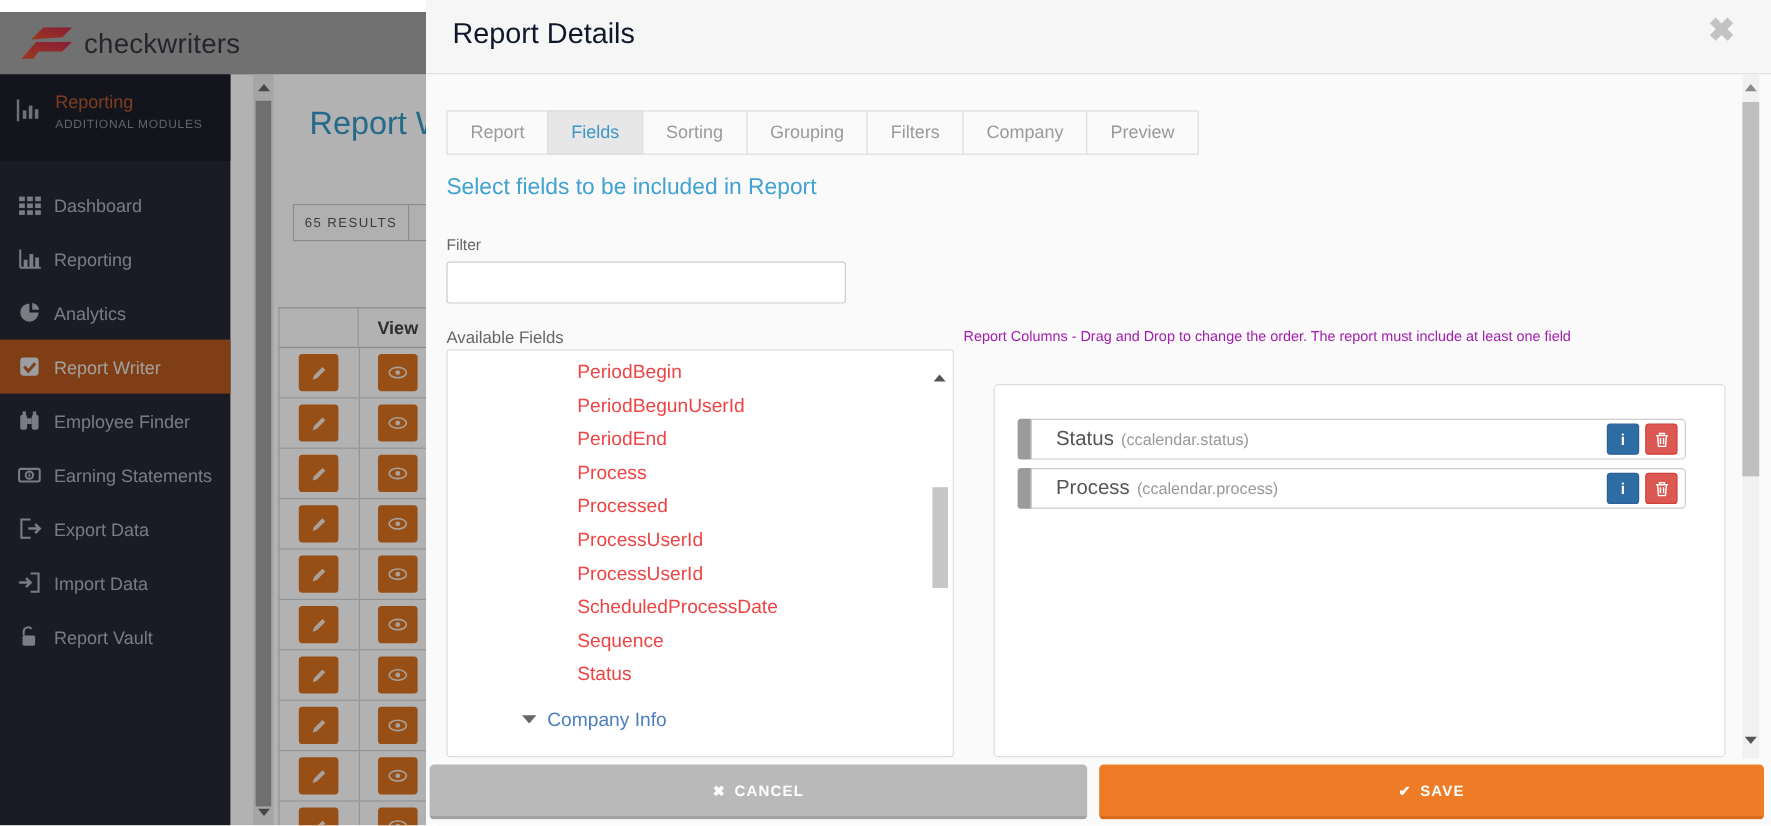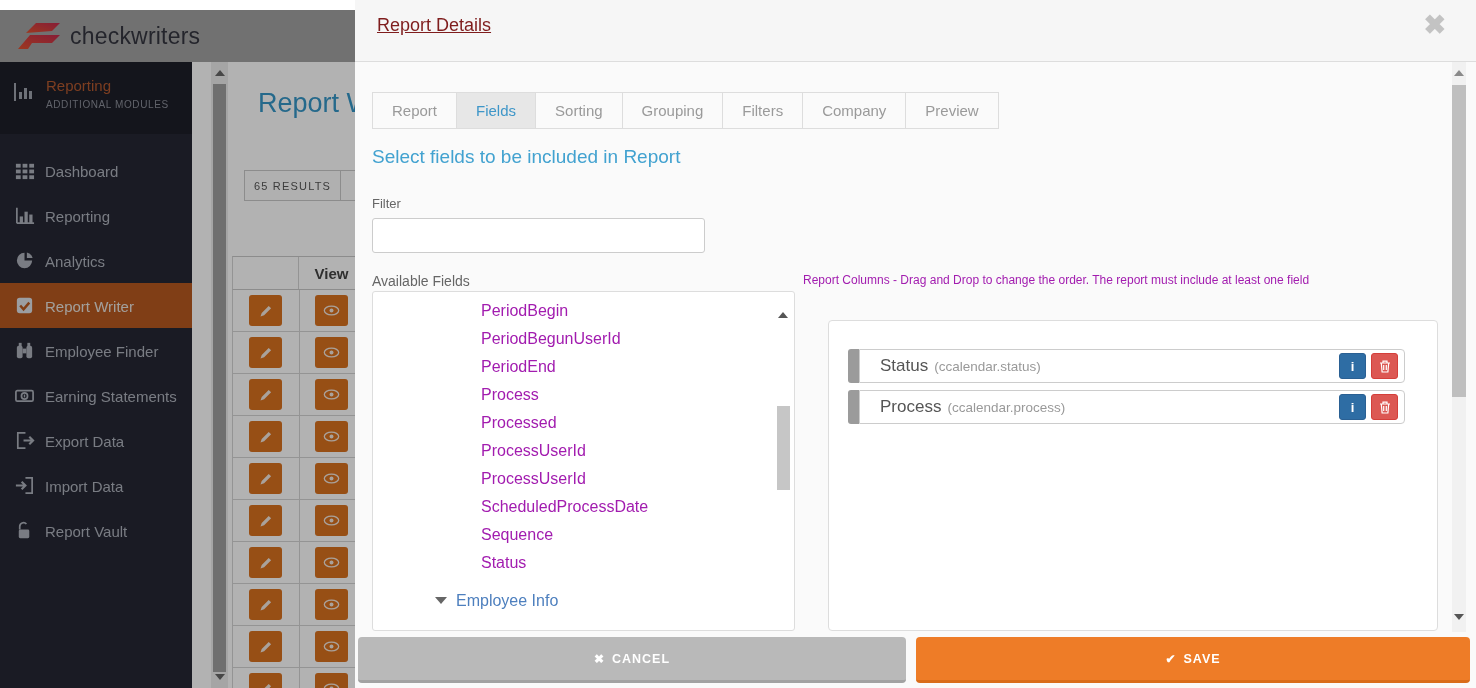--- a/index.html
+++ b/index.html
@@ -44,37 +44,37 @@
   .mini-btn { position:absolute; top:5px; width:33px; height:31px; background:#d9711f; border-radius:3px; display:flex; align-items:center; justify-content:center; cursor:pointer; }
   .mini-btn.pencil { left:16px; }
   .mini-btn.eye { left:82px; }
 
   
   .backdrop { position:absolute; left:0; top:10px; width:355px; bottom:0; background:rgba(0,0,0,0.30); z-index:5; }
 
   
   .modal { position:absolute; left:355px; top:0; width:1121px; height:688px; z-index:10; background:#fafafa; }
   .modal-header { position:absolute; left:0; top:0; right:0; height:62px; background:#f6f6f6; border-bottom:1px solid #ddd; }
-  .modal-title { position:absolute; left:22px; top:15px; font-size:18px; color:#7f1d1d;text-decoration:underline; }
+  .modal-title { position:absolute; left:22px; top:15px; font-size:24px; color:#0f172a; }
   .modal-close { position:absolute; right:30px; top:12px; font-size:27px; font-weight:bold; color:#c3c3c3; cursor:pointer; line-height:1; }
   .modal-body { position:absolute; left:0; top:62px; right:0; bottom:0; background:#fafafa; }
 
   .tabs { position:absolute; left:17px; top:30px; display:flex; }
   .tab { border:1px solid #ddd; margin-left:-1px; padding:9px 19px; font-size:15px; color:#9a9a9a; background:#fafafa; cursor:pointer; white-space:nowrap; }
   .tab:first-child { margin-left:0; }
   .tab.active { background:#e7e7e7; color:#3e96c8; }
 
   .section-heading { position:absolute; left:17px; top:84px; font-size:19px; color:#42a2d0; }
   .filter-label { position:absolute; left:17px; top:134px; font-size:13px; color:#666; }
   .filter-input { position:absolute; left:17px; top:156px; width:333px; height:35px; border:1px solid #ccc; border-radius:3px; background:#fff; padding:0 8px; font-size:14px; color:#555; }
   .avail-label { position:absolute; left:17px; top:211px; font-size:14px; color:#666; }
 
   .fields-box { position:absolute; left:17px; top:229px; width:423px; height:340px; background:#fff; border:1px solid #ddd; border-radius:3px; overflow:hidden; }
   .fields-list { padding:5px 0 0 0; }
-  .field-item { padding-left:108px; font-size:16px; color:#a21caf; line-height:28px; cursor:pointer; white-space:nowrap; }
+  .field-item { padding-left:108px; font-size:16px; color:#ef4444; line-height:28px; cursor:pointer; white-space:nowrap; }
   .group-item { padding-left:62px; font-size:16px; color:#4d7fbe; line-height:28px; margin-top:10px; cursor:pointer; }
   .tri-dn { display:inline-block; width:0; height:0; border-left:6px solid transparent; border-right:6px solid transparent; border-top:7px solid #666; margin-right:9px; vertical-align:2px; }
   .fields-scroll { position:absolute; right:2px; top:2px; bottom:2px; width:16px; }
   .fs-thumb { position:absolute; left:1px; top:112px; width:13px; height:84px; background:#c6c6c6; }
   .fs-up { position:absolute; left:2px; top:18px; }
 
   .cols-hint { position:absolute; left:448px; top:207px; width:608px; font-size:12px; line-height:22px; color:#a21caf; }
   .cols-panel { position:absolute; left:473px; top:258px; width:610px; height:311px; background:#fff; border:1px solid #ddd; border-radius:4px; }
   .col-row { position:relative; margin:0 0 7px 19px; width:557px; height:34px; display:flex; align-items:center; cursor:move; }
   .col-row:first-child { margin-top:28px; }
@@ -412,21 +412,21 @@
             <div class="field-item">PeriodBegin</div>
             <div class="field-item">PeriodBegunUserId</div>
             <div class="field-item">PeriodEnd</div>
             <div class="field-item">Process</div>
             <div class="field-item">Processed</div>
             <div class="field-item">ProcessUserId</div>
             <div class="field-item">ProcessUserId</div>
             <div class="field-item">ScheduledProcessDate</div>
             <div class="field-item">Sequence</div>
             <div class="field-item">Status</div>
-            <div class="group-item"><span class="tri-dn"></span><span>Employee Info</span></div>
+            <div class="group-item"><span class="tri-dn"></span><span>Company Info</span></div>
           </div>
         <div class="fields-scroll">
           <span class="arrow-up fs-up" style="border-bottom-color:#555"></span>
           <div class="fs-thumb"></div>
         </div>
       </div>
 
       <div class="cols-hint">Report Columns - Drag and Drop to change the order. The report must include at least one field</div>
       <div class="cols-panel" id="cols-panel">
           <div class="col-row">

